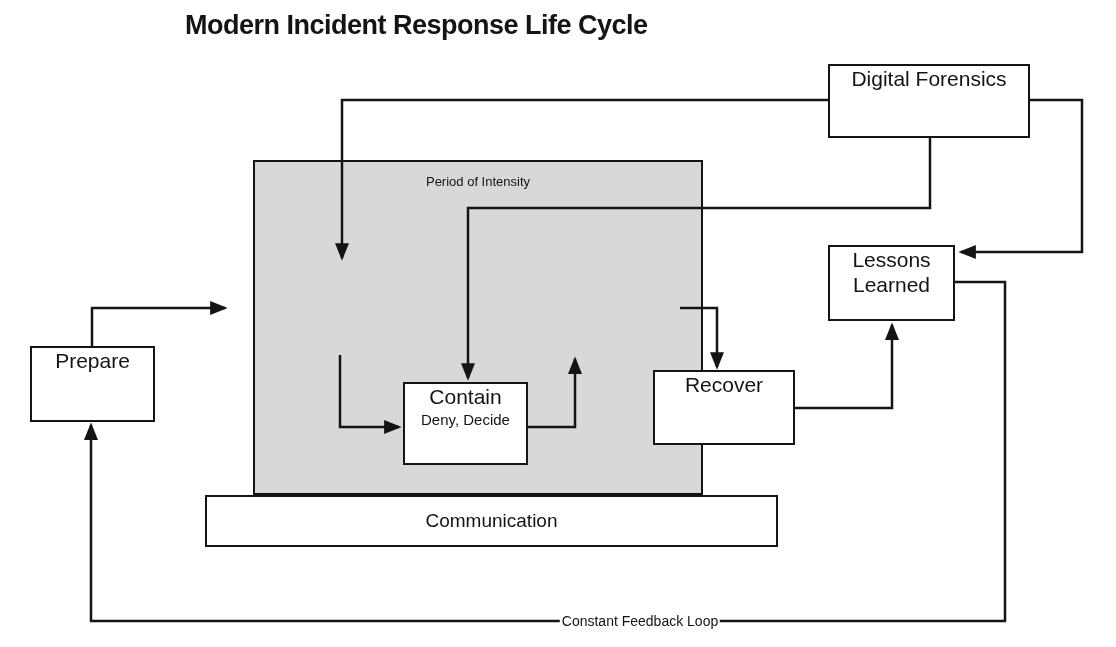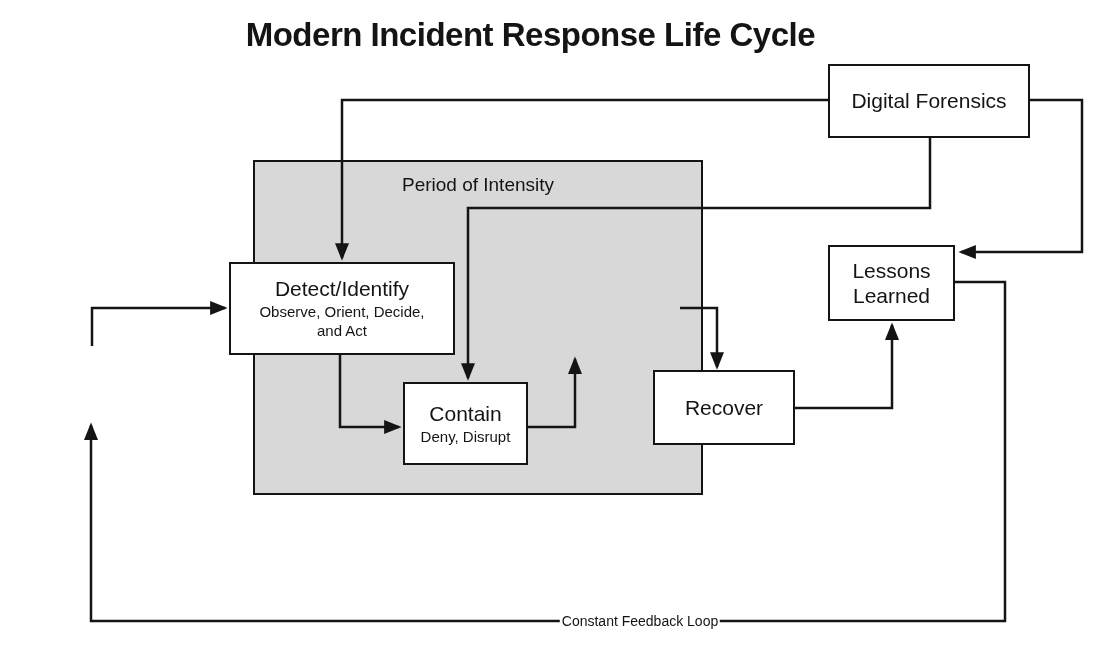--- a/index.html
+++ b/index.html
@@ -8,41 +8,41 @@
     --node-bg:#ffffff;
     --text:#141414;
   }
   *{box-sizing:border-box;margin:0;padding:0;}
   html,body{background:#ffffff;}
   body{font-family:"Liberation Sans","DejaVu Sans",sans-serif;color:var(--text);}
   .canvas{
     position:relative;width:1116px;height:647px;background:#ffffff;overflow:hidden;
   }
   .title{
-    position:absolute;left:185px;top:16px;width:630px;
-    font-size:33px;font-weight:bold;text-align:right;white-space:nowrap;
+    position:absolute;left:185px;top:10px;width:630px;
+    font-size:27px;font-weight:bold;text-align:left;white-space:nowrap;
     letter-spacing:-0.5px;color:var(--text);
   }
   .region{
     position:absolute;left:253px;top:160px;width:450px;height:335px;
     background:var(--region-fill);border:2px solid var(--line);z-index:1;
   }
   .region-label{
-    margin-top:12px;text-align:center;font-size:19px;color:var(--text);
+    margin-top:12px;text-align:center;font-size:13px;color:var(--text);
   }
   .wires{
     position:absolute;left:0;top:0;width:1116px;height:647px;z-index:2;pointer-events:none;
   }
   .wires polyline{
     fill:none;stroke:var(--line);stroke-width:2.5px;
   }
   #arr path{fill:var(--line);}
   .node{
     position:absolute;background:var(--node-bg);border:2.5px solid var(--line);
-    display:flex;flex-direction:column;align-items:center;justify-content:center;
+    display:flex;flex-direction:column;align-items:center;
     text-align:center;z-index:3;
   }
   .node-label{display:block;font-size:21px;line-height:1.2;color:var(--text);}
   .node-sub{display:block;font-size:15px;line-height:1.25;margin:2px auto 0;color:var(--text);}
   .node-prepare{left:30px;top:346px;width:125px;height:76px;}
   .node-detect{left:229px;top:262px;width:226px;height:93px;}
   .node-detect .node-sub{max-width:185px;}
   .node-eradicate{left:478px;top:262px;width:202px;height:93px;}
   .node-eradicate .node-sub{max-width:155px;}
   .node-contain{left:403px;top:382px;width:125px;height:83px;}
@@ -83,40 +83,42 @@
     <polyline points="340,355 340,427 399,427" marker-end="url(#arr)"></polyline>
     <polyline points="528,427 575,427 575,359" marker-end="url(#arr)"></polyline>
     <polyline points="680,308 717,308 717,367" marker-end="url(#arr)"></polyline>
     <polyline points="779,408 892,408 892,325" marker-end="url(#arr)"></polyline>
     <polyline points="954,282 1005,282 1005,621 91,621 91,425" marker-end="url(#arr)"></polyline>
     <polyline points="829,100 342,100 342,258" marker-end="url(#arr)"></polyline>
     <polyline points="930,137 930,208 468,208 468,378" marker-end="url(#arr)"></polyline>
     <polyline points="1029,100 1082,100 1082,252 961,252" marker-end="url(#arr)"></polyline>
   </svg>
 
+  <div class="node node-prepare">
+    <span class="node-label">Prepare</span>
+  </div>
 
-  <div class="node node-detect">
-    <span class="node-label">Detect/Identify</span>
-    <span class="node-sub">Observe, Orient, Decide, and Act</span>
-  </div>
 
 
   <div class="node node-contain">
     <span class="node-label">Contain</span>
-    <span class="node-sub">Deny, Disrupt</span>
+    <span class="node-sub">Deny, Decide</span>
   </div>
 
   <div class="node node-recover">
     <span class="node-label">Recover</span>
   </div>
 
   <div class="node node-lessons">
     <span class="node-label">Lessons Learned</span>
   </div>
 
   <div class="node node-forensics">
     <span class="node-label">Digital Forensics</span>
   </div>
 
+  <div class="comm-bar">
+    <span class="comm-label">Communication</span>
+  </div>
 
   <div class="feedback-label">Constant Feedback Loop</div>
 
 </div>
 
 </body></html>

